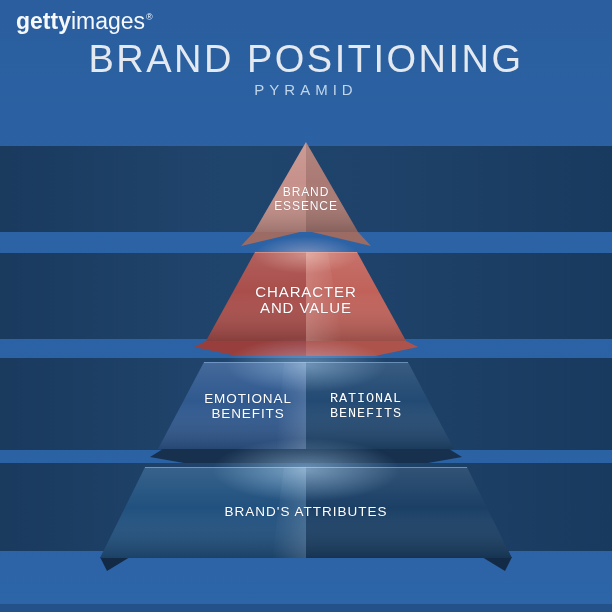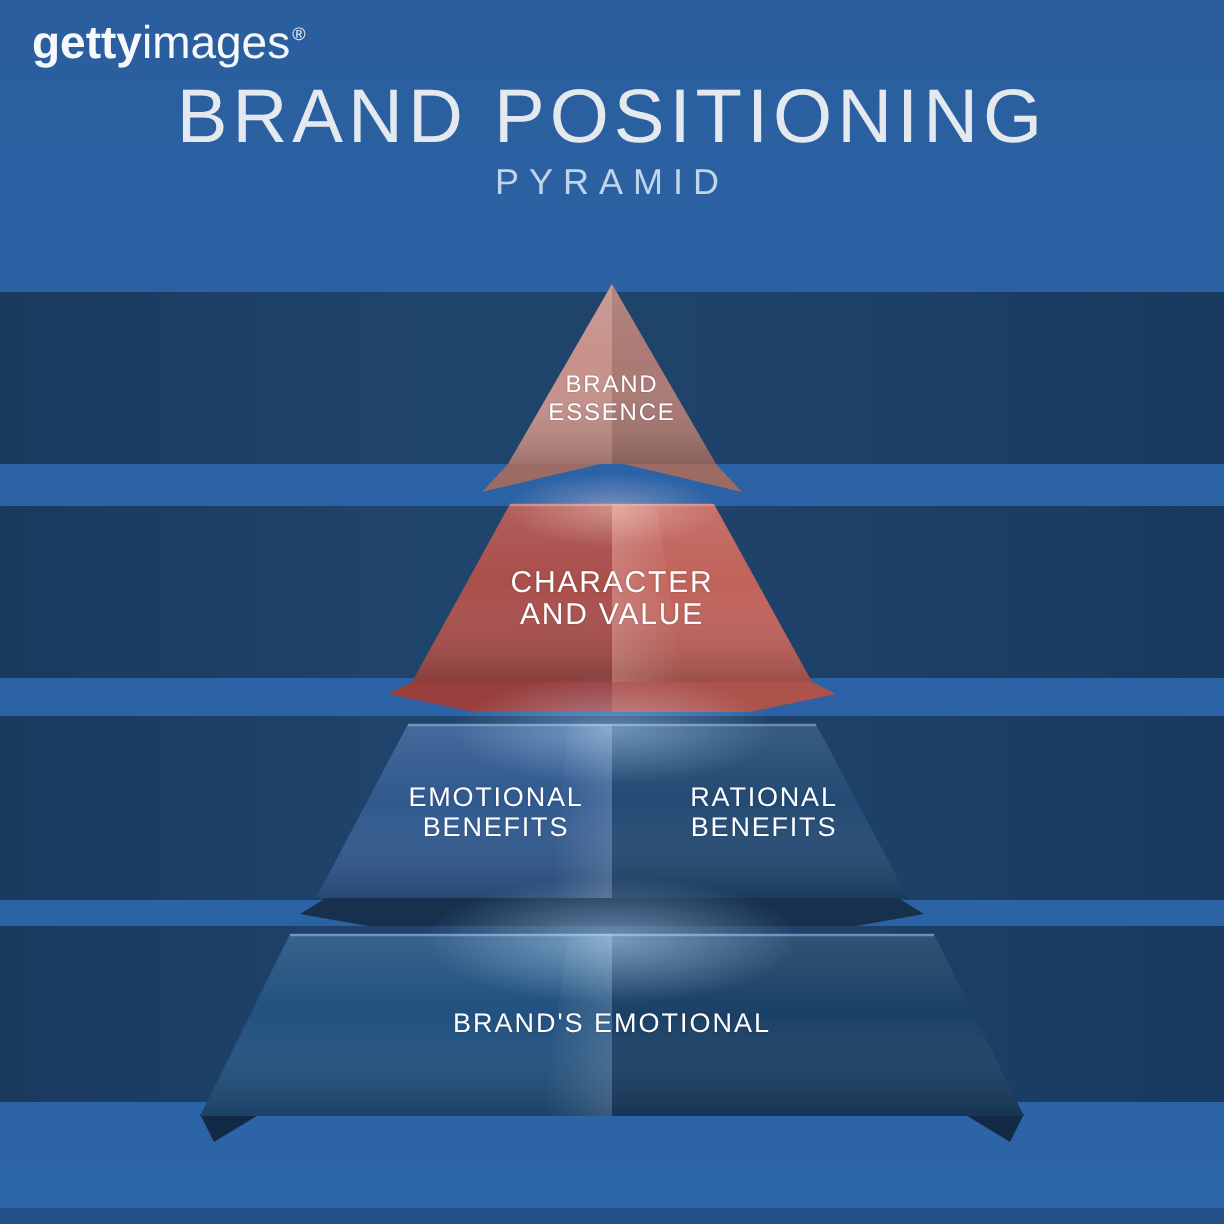--- a/index.html
+++ b/index.html
@@ -24,27 +24,27 @@
   .glow-3{left:214px;top:334px;width:184px;height:62px;background:radial-gradient(ellipse at center,rgba(165,205,255,.42) 0%,rgba(165,205,255,0) 62%);}
   .glow-4{left:199px;top:434px;width:214px;height:72px;background:radial-gradient(ellipse at center,rgba(175,212,255,.5) 0%,rgba(175,212,255,0) 62%);}
   
   .watermark{position:absolute;left:16px;top:8px;color:#ffffff;font-size:23px;letter-spacing:0;opacity:.96;}
   .wm-bold{font-weight:bold;}
   .wm-reg{font-weight:normal;}
   .wm-r{font-size:9px;vertical-align:9px;margin-left:1px;}
   .title{position:absolute;left:0;top:40px;width:612px;text-align:center;
     color:#e3e9ef;font-size:38px;font-weight:normal;letter-spacing:2.5px;line-height:1;}
   .subtitle{position:absolute;left:0;top:82px;width:612px;text-align:center;
-    color:#c0d5ea;font-size:18px;font-weight:normal;letter-spacing:5px;line-height:1.1;}
+    color:#c0d5ea;font-size:15px;font-weight:normal;letter-spacing:5px;line-height:1.1;}
   .lvl-label{position:absolute;text-align:center;color:#ffffff;white-space:pre-line;
     letter-spacing:.9px;text-shadow:0 0 1px rgba(0,0,40,.25);}
   .lbl-1{left:206px;top:186px;width:200px;font-size:12px;line-height:13.5px;}
   .lbl-2{left:206px;top:284px;width:200px;font-size:15px;line-height:15.5px;}
   .lbl-3l{left:168px;top:392px;width:160px;font-size:13.5px;line-height:14.8px;}
-  .lbl-3r{left:302px;top:392px;width:160px;font-size:13.5px;line-height:14.8px;}
+  .lbl-3r{left:286px;top:392px;width:160px;font-size:13.5px;line-height:14.8px;font-family:Liberation Mono, monospace;}
   .lbl-4{left:156px;top:504px;width:300px;font-size:13.5px;line-height:15px;letter-spacing:1px;}
 </style>
 </head>
 <body>
 
 <div class="stage">
 
   <div class="band band-1"></div>
   <div class="band band-2"></div>
   <div class="band band-3"></div>
@@ -112,15 +112,15 @@
   <div class="subtitle">PYRAMID</div>
 
   <div class="lvl-label lbl-2">CHARACTER
 AND VALUE</div>
   <div class="lvl-label lbl-1">BRAND
 ESSENCE</div>
   <div class="lvl-label lbl-3l">EMOTIONAL
 BENEFITS</div>
   <div class="lvl-label lbl-3r">RATIONAL
 BENEFITS</div>
-  <div class="lvl-label lbl-4">BRAND'S EMOTIONAL</div>
+  <div class="lvl-label lbl-4">BRAND'S ATTRIBUTES</div>
 
 </div>
 
 </body></html>

